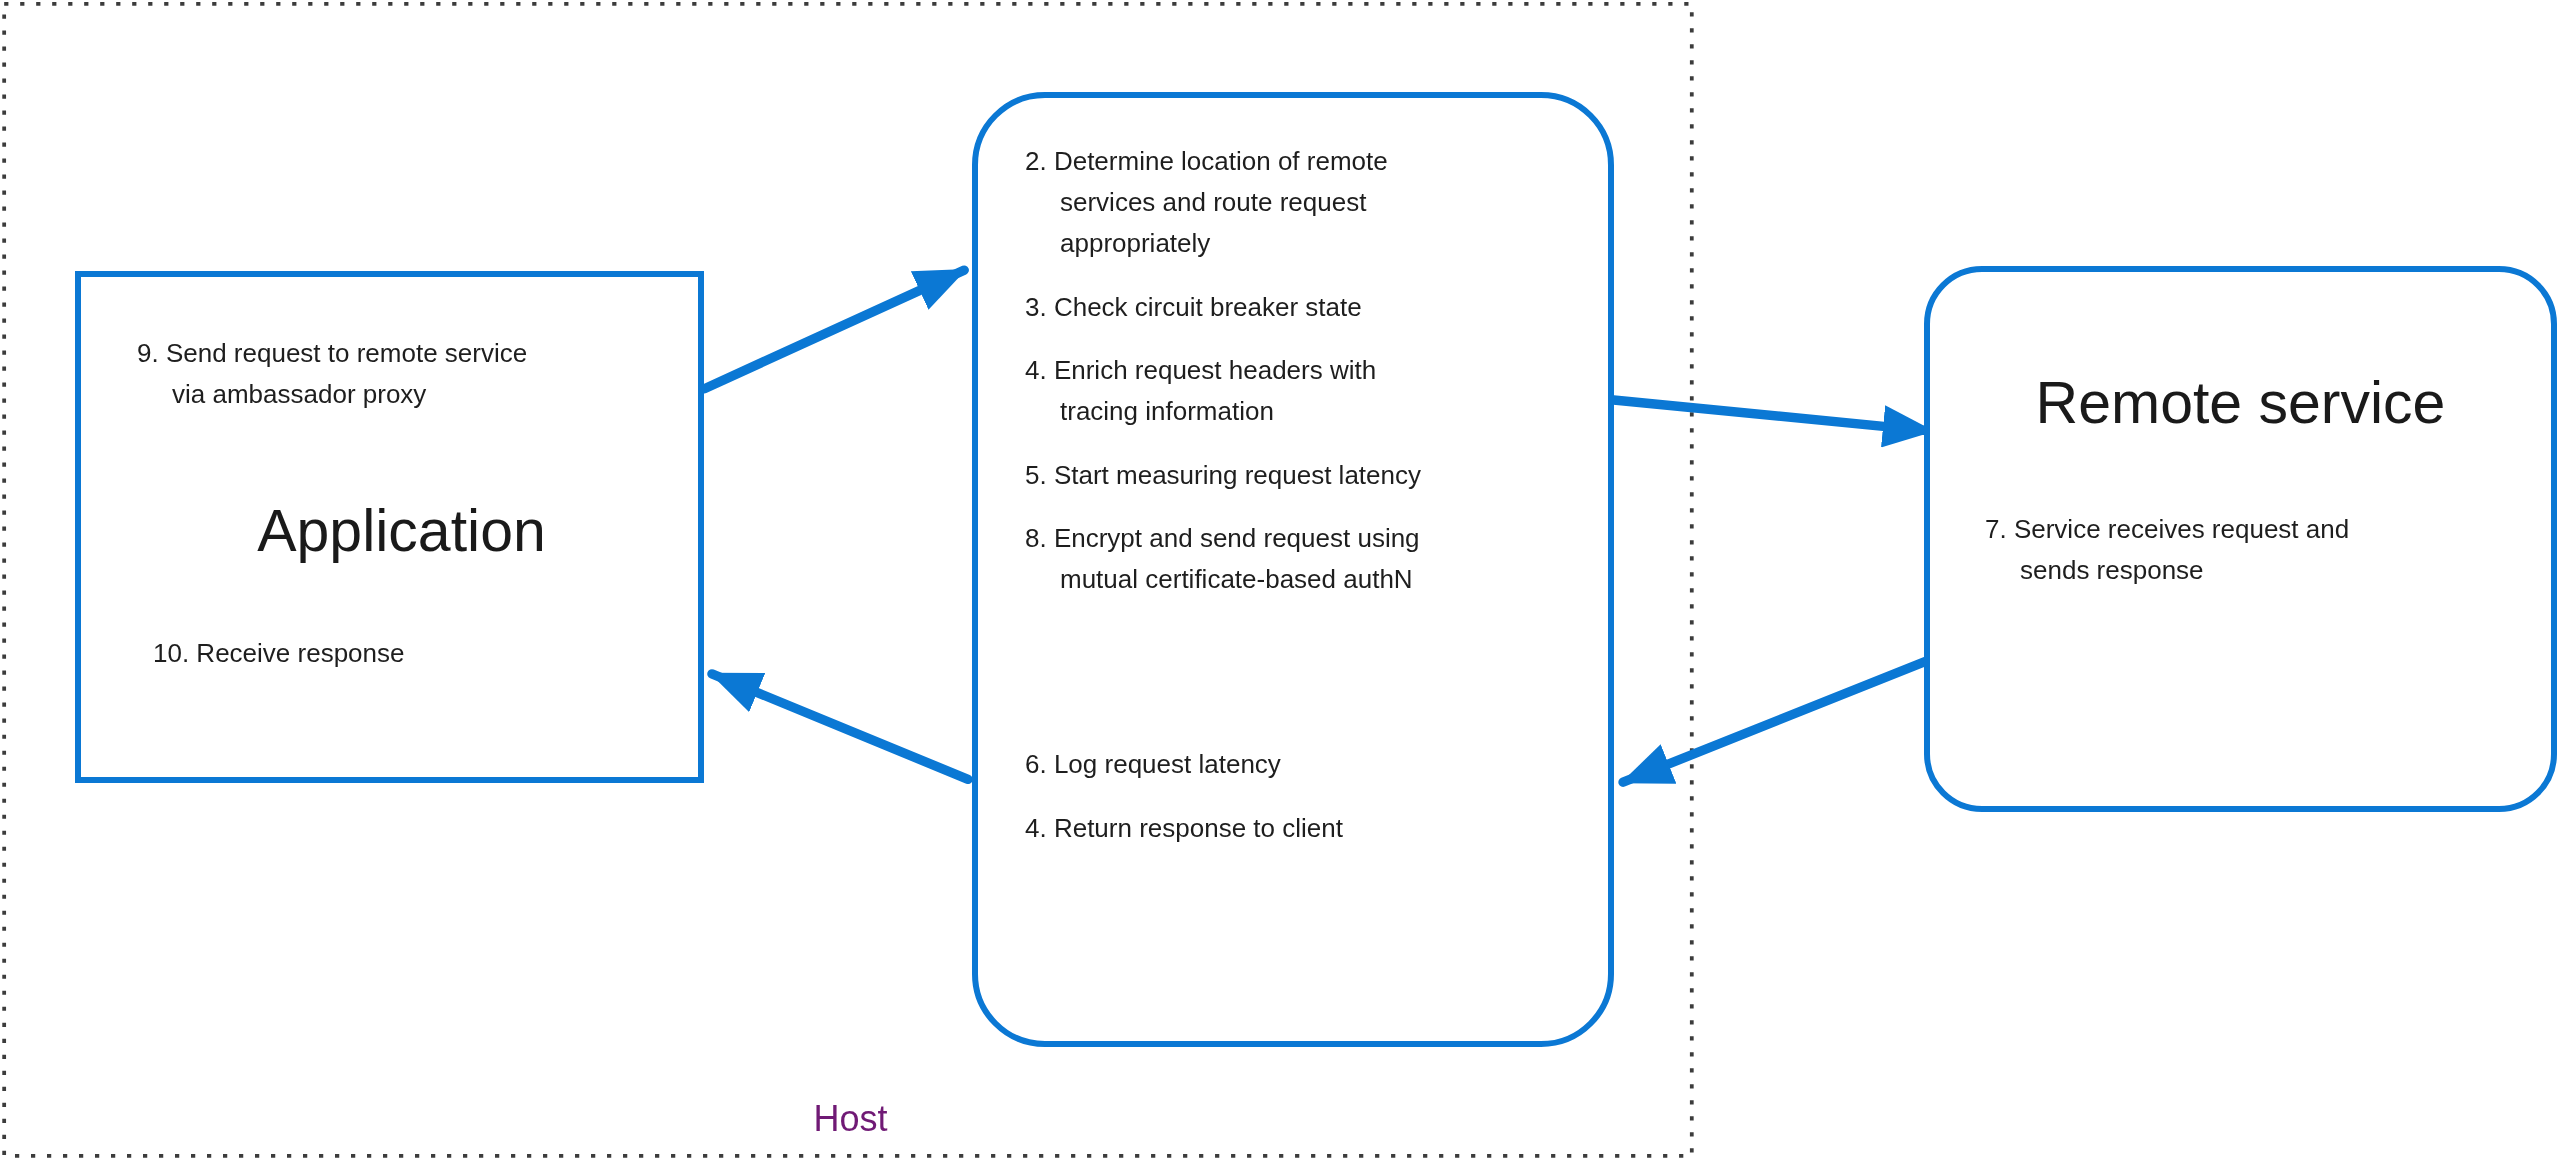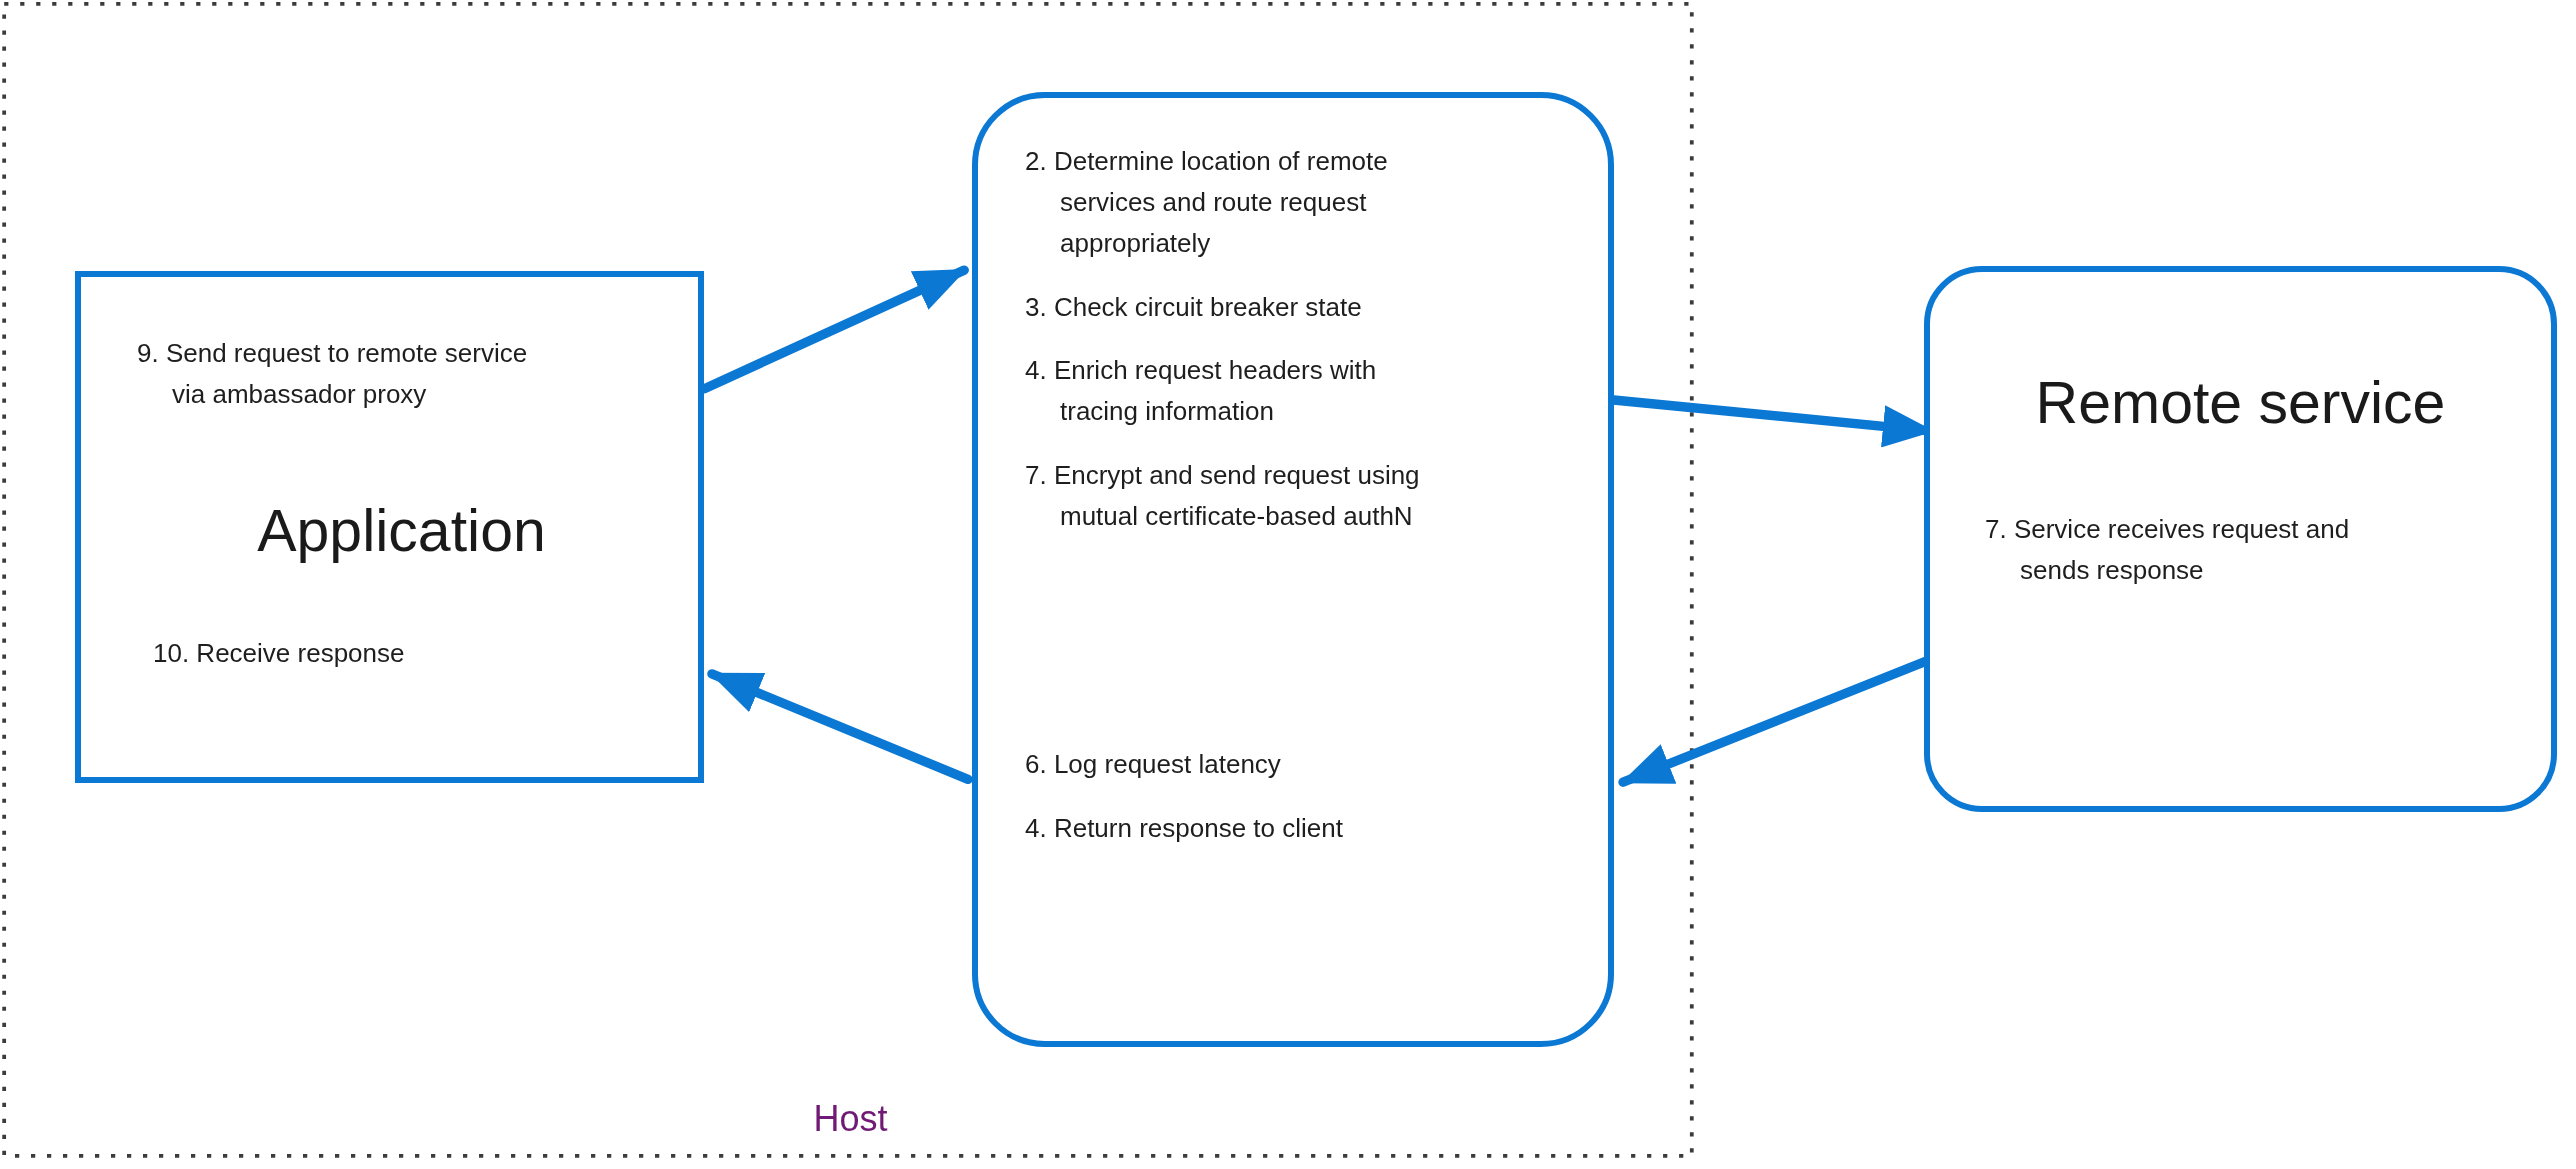--- a/index.html
+++ b/index.html
@@ -122,21 +122,22 @@
   </div>
 
   <div class="box" id="ambassador-box">
     <div class="steps-column" id="amb-steps-request">
       <div class="step">2. Determine location of remote
 services and route request
 appropriately</div>
       <div class="step">3. Check circuit breaker state</div>
       <div class="step">4. Enrich request headers with
 tracing information</div>
-      <div class="step">7. Encrypt and send request using
+      <div class="step">5. Start measuring request latency</div>
+      <div class="step">8. Encrypt and send request using
 mutual certificate-based authN</div>
     </div>
     <div class="steps-column" id="amb-steps-response">
       <div class="step">6. Log request latency</div>
       <div class="step">4. Return response to client</div>
     </div>
   </div>
 
   <div class="box" id="remote-service-box">
     <div class="box-title" id="remote-title">Remote service</div>

